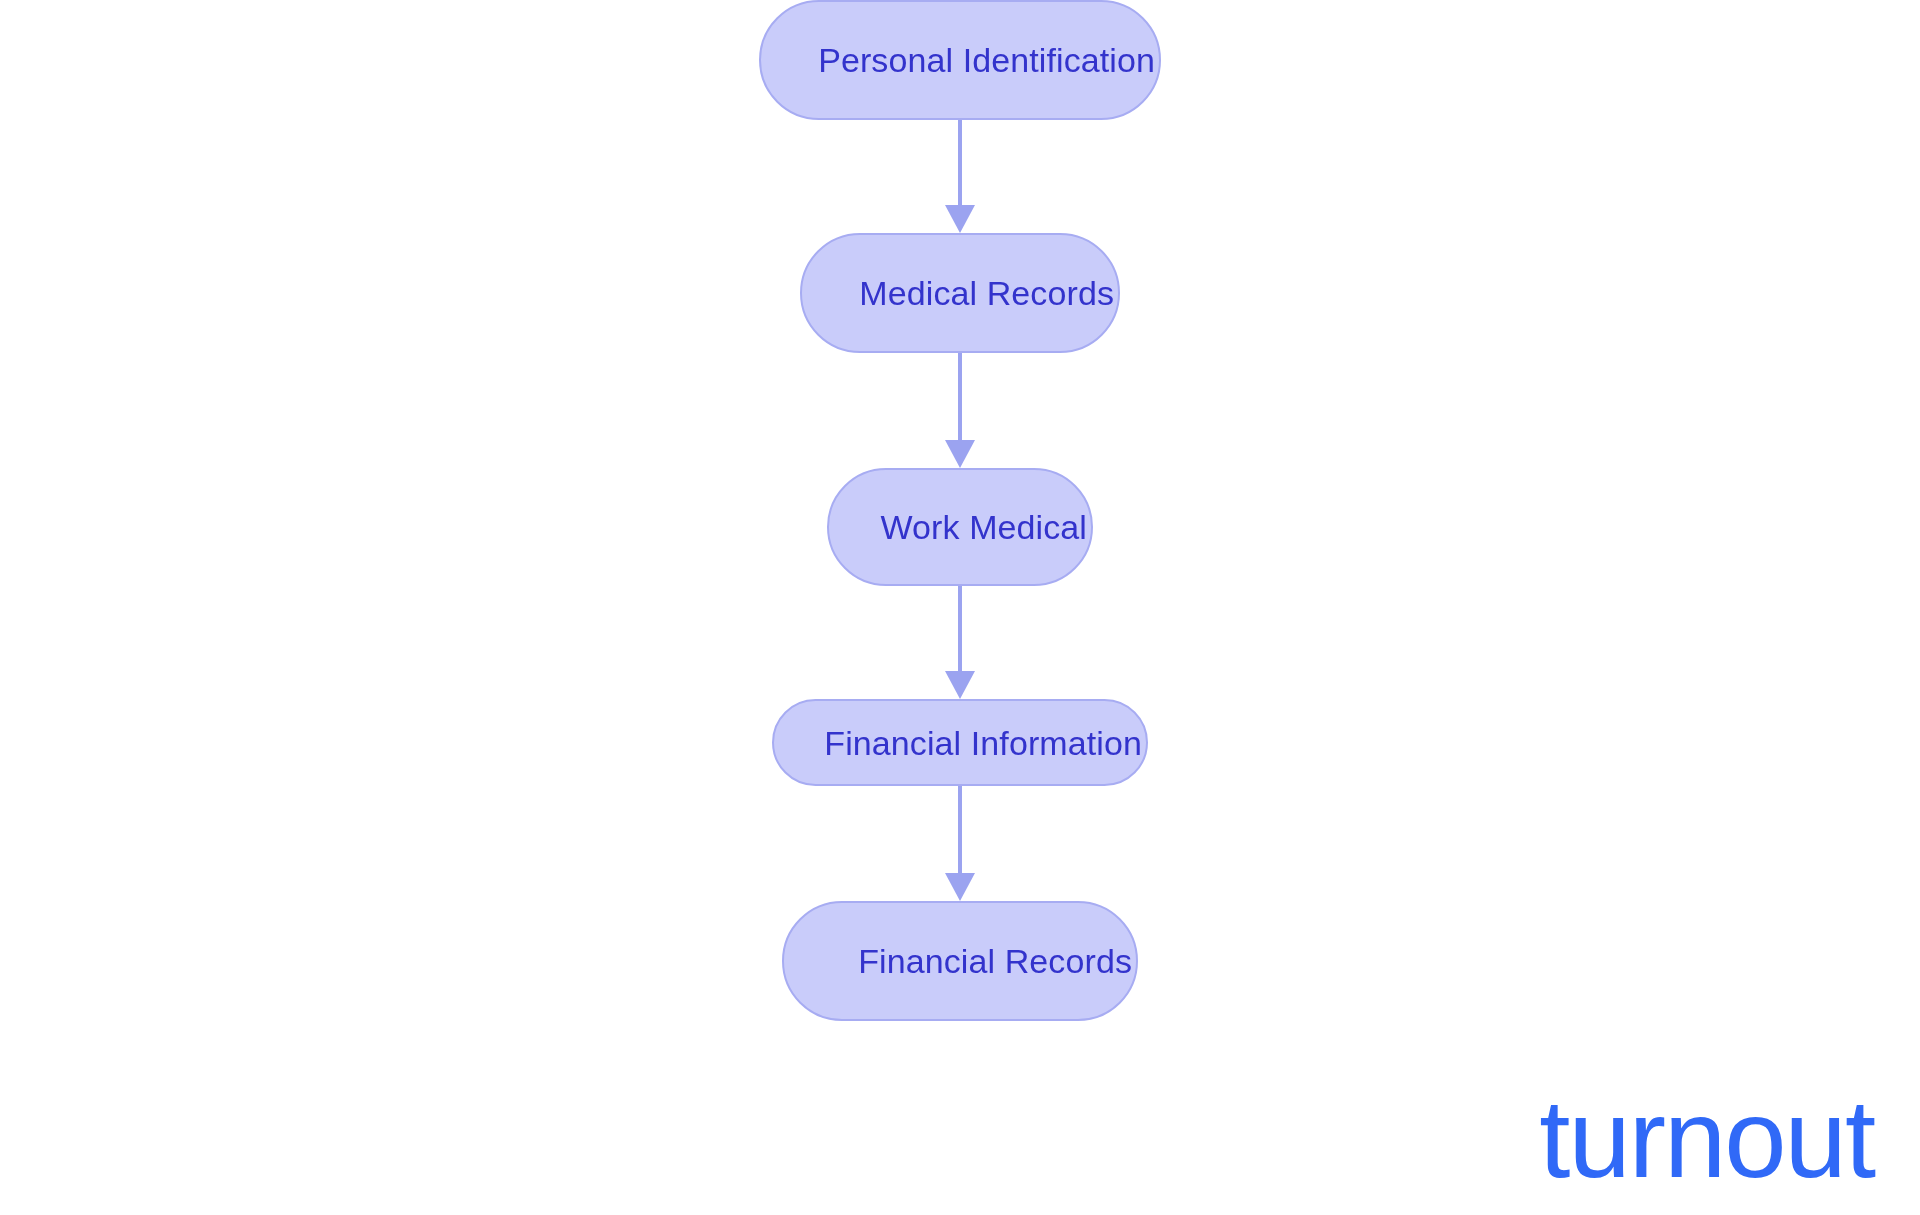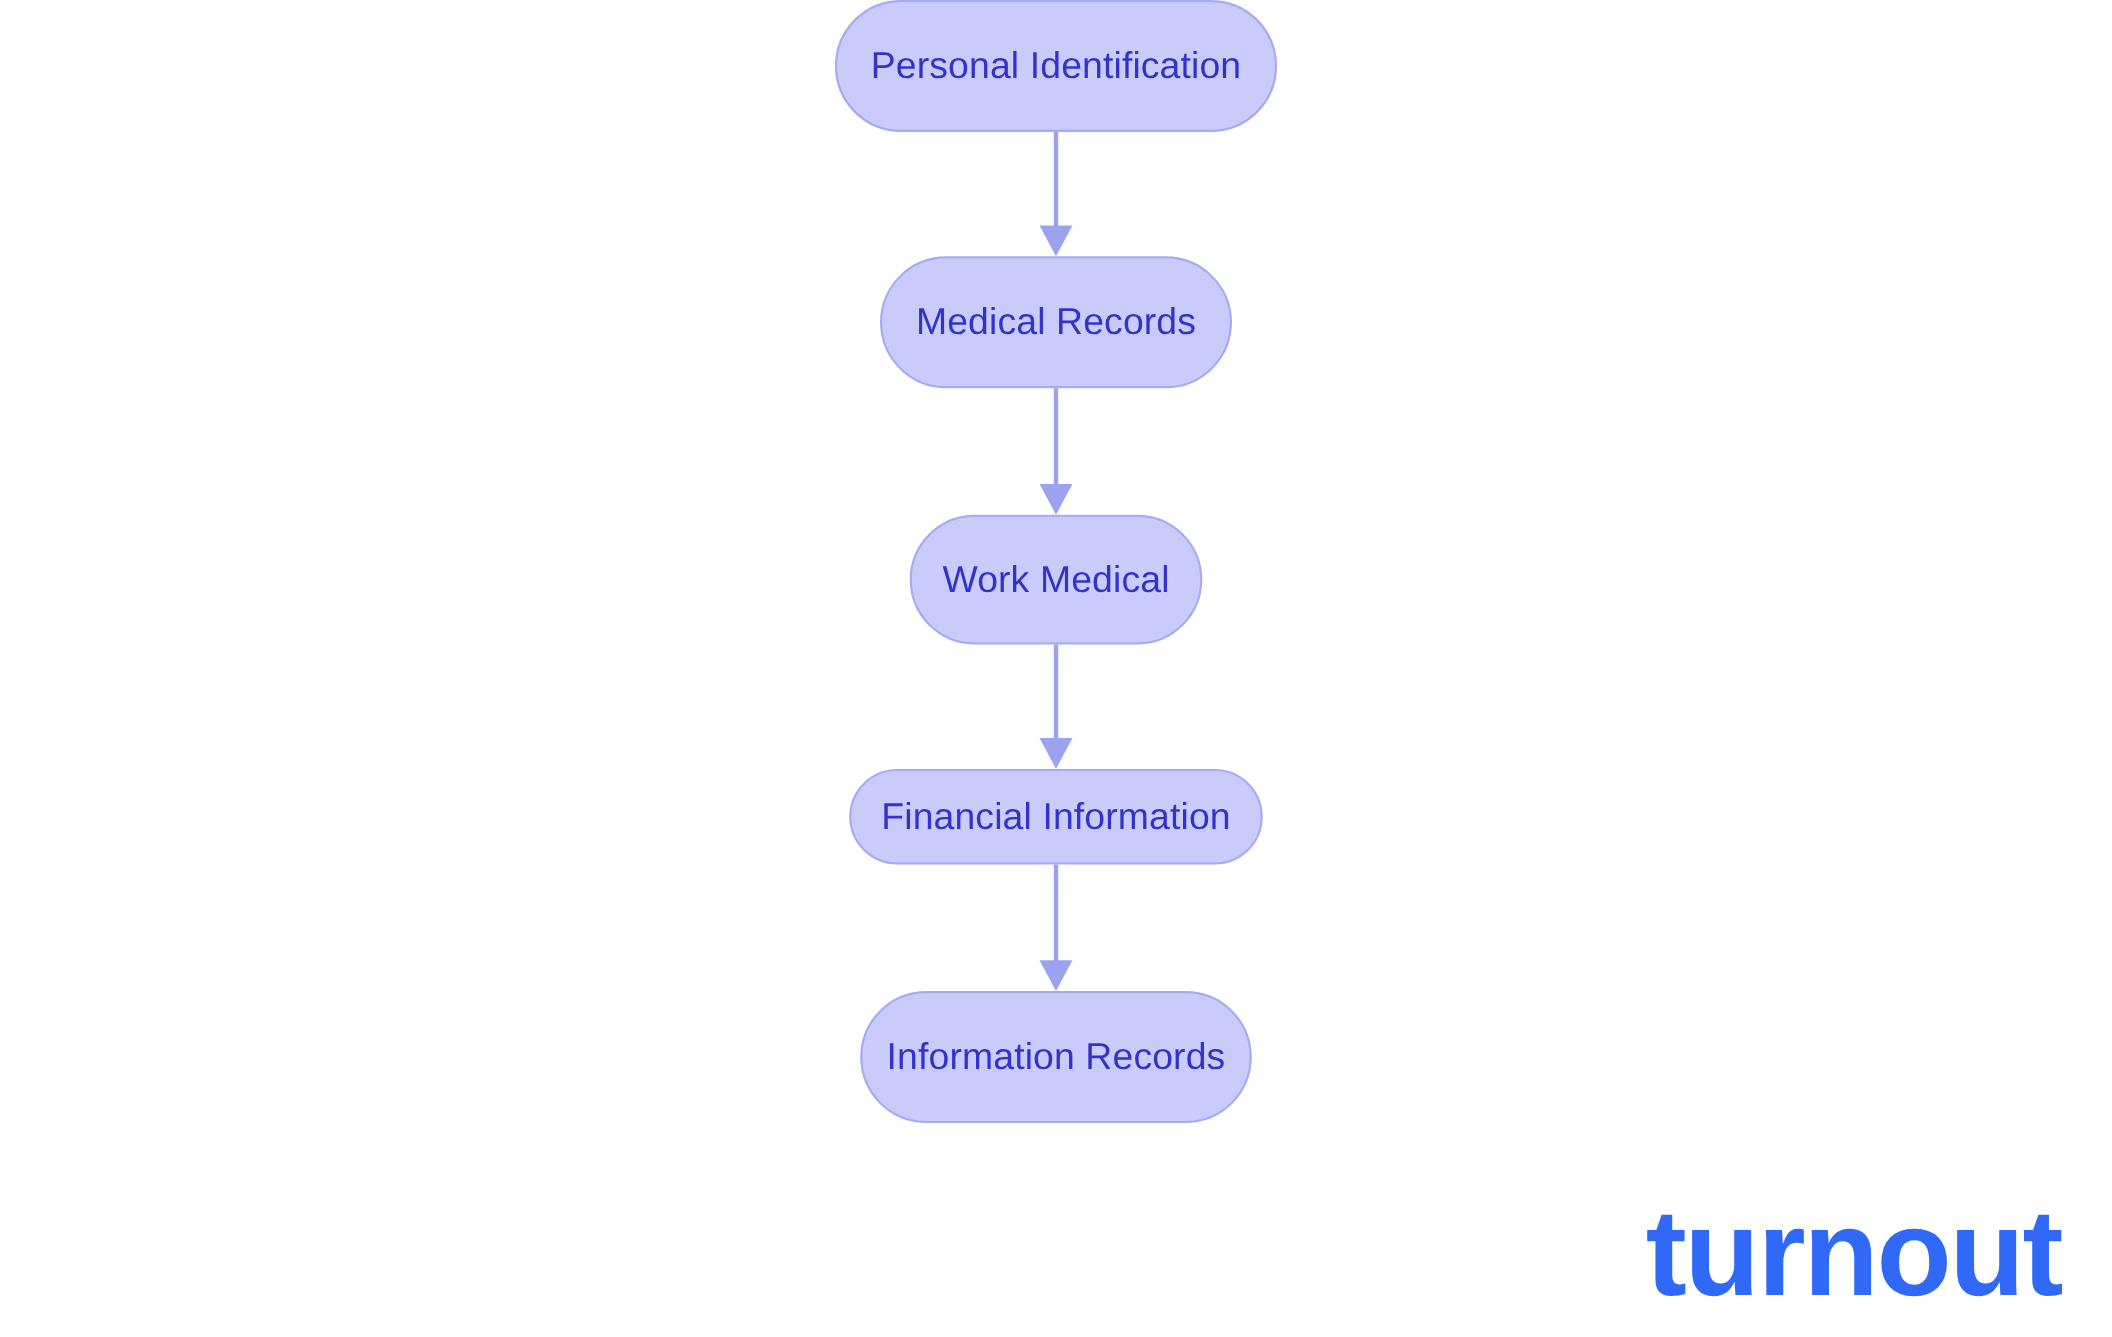--- a/index.html
+++ b/index.html
@@ -37,21 +37,21 @@
   }
 
   .node {
     box-sizing: border-box;
     background: #c9ccfa;
     border: 2px solid #a7acf2;
     color: #3333cc;
     border-radius: 9999px;
     display: flex;
     align-items: center;
-    justify-content: center;
+    justify-content: flex-end;
     font-size: 34px;
     font-weight: 400;
     letter-spacing: 0.1px;
     white-space: nowrap;
     line-height: 1;
   }
 
   .node-label {
     display: block;
     padding: 0 4px;
@@ -92,21 +92,21 @@
     margin-top: -1px;
   }
 
   
   .brand {
     position: absolute;
     right: 46px;
     bottom: 20px;
     color: #3069f7;
     font-size: 112px;
-    font-weight: 700;
+    font-weight: 400;
     letter-spacing: -2px;
     line-height: 1;
     font-family: "Liberation Sans", sans-serif;
     user-select: none;
   }
 </style>
 </head>
 <body>
 
 <div id="canvas">
@@ -143,20 +143,20 @@
     <div class="node n3">
       <span class="node-label">Financial Information</span>
     </div>
 
     <div class="connector c3">
       <div class="shaft"></div>
       <div class="head"></div>
     </div>
 
     <div class="node n4">
-      <span class="node-label">Information Records</span>
+      <span class="node-label">Financial Records</span>
     </div>
 
   </div>
 
   <div class="brand">turnout</div>
 
 </div>
 
 </body></html>

